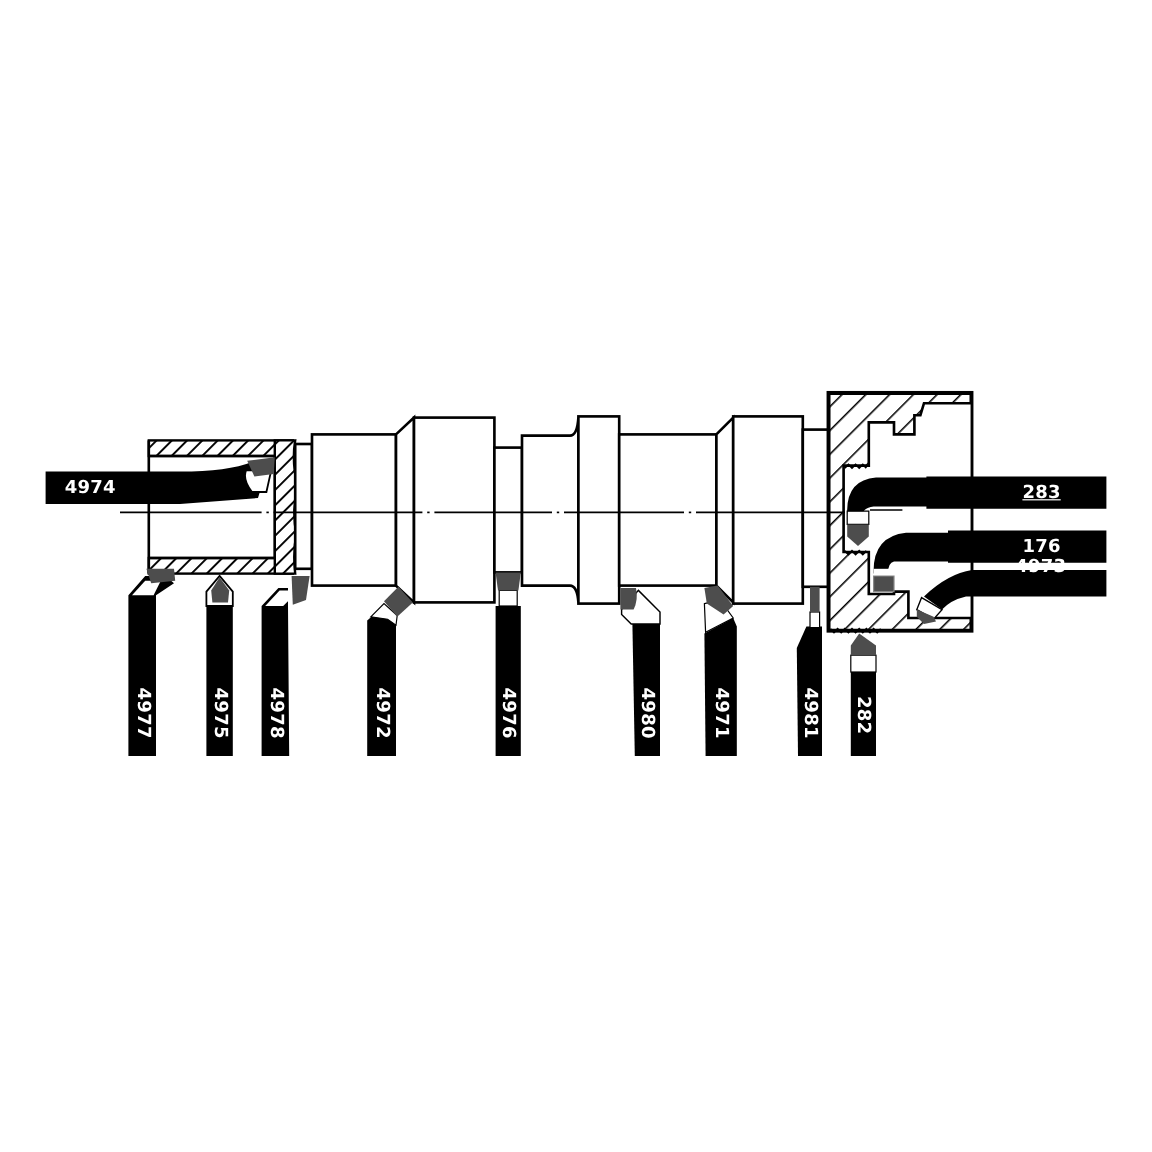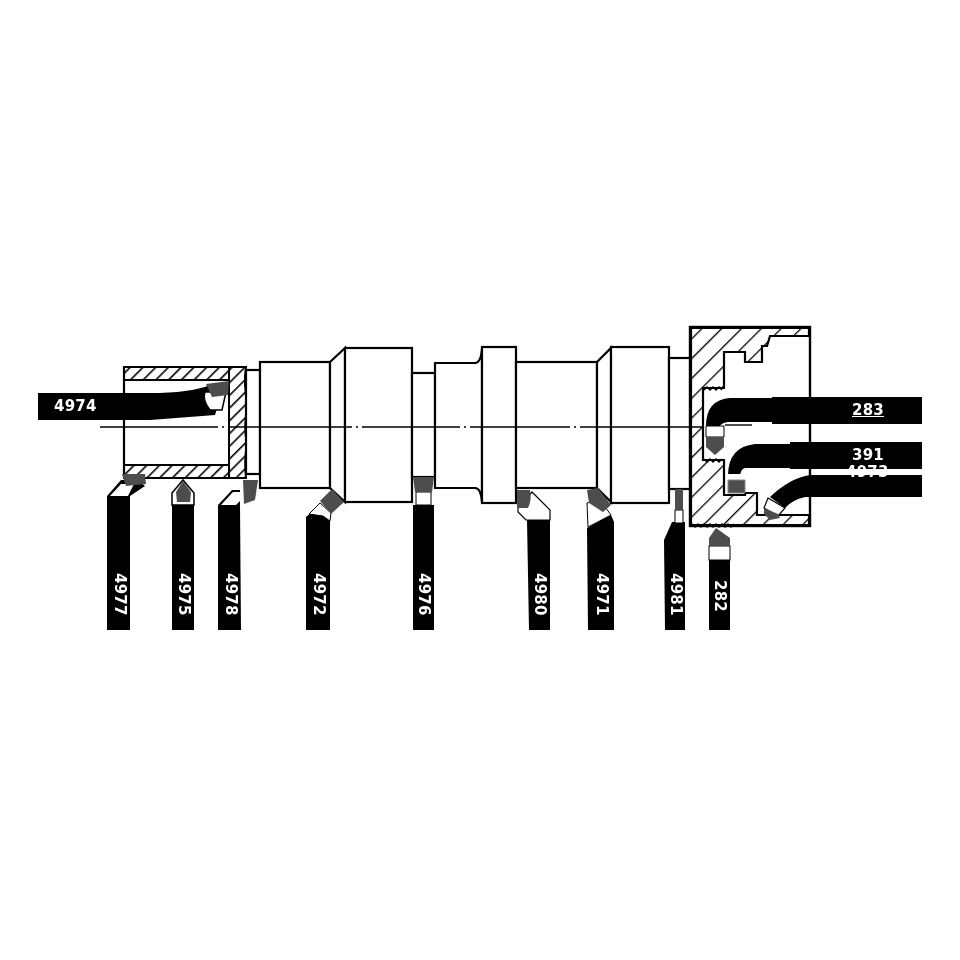--- a/index.html
+++ b/index.html
@@ -139,21 +139,21 @@
   <g>
     <rect x="709" y="560" width="21" height="70" fill="#000"></rect>
     <rect x="709" y="546" width="21" height="14" fill="#fff" stroke="#000" stroke-width="1"></rect>
     <path d="M709 546 L709 538 L716 528 L730 538 L730 546 Z" fill="#4d4d4d"></path>
   </g>
 </svg>
 
 
 <span class="lbl" style="left:54px; top:399px;">4974</span>
 <span class="lbl" style="left:852px; top:403px;text-decoration:underline;">283</span>
-<span class="lbl" style="left:852px; top:448px;">391</span>
+<span class="lbl" style="left:852px; top:448px;">176</span>
 <span class="lbl" style="left:846px; top:465px;">4973</span>
 
 <span class="lbl vlbl" style="left:127px; top:573px;">4977</span>
 <span class="lbl vlbl" style="left:191px; top:573px;">4975</span>
 <span class="lbl vlbl" style="left:238px; top:573px;">4978</span>
 <span class="lbl vlbl" style="left:326px; top:573px;">4972</span>
 <span class="lbl vlbl" style="left:431px; top:573px;">4976</span>
 <span class="lbl vlbl" style="left:547px; top:573px;">4980</span>
 <span class="lbl vlbl" style="left:609px; top:573px;">4971</span>
 <span class="lbl vlbl" style="left:683px; top:573px;">4981</span>

